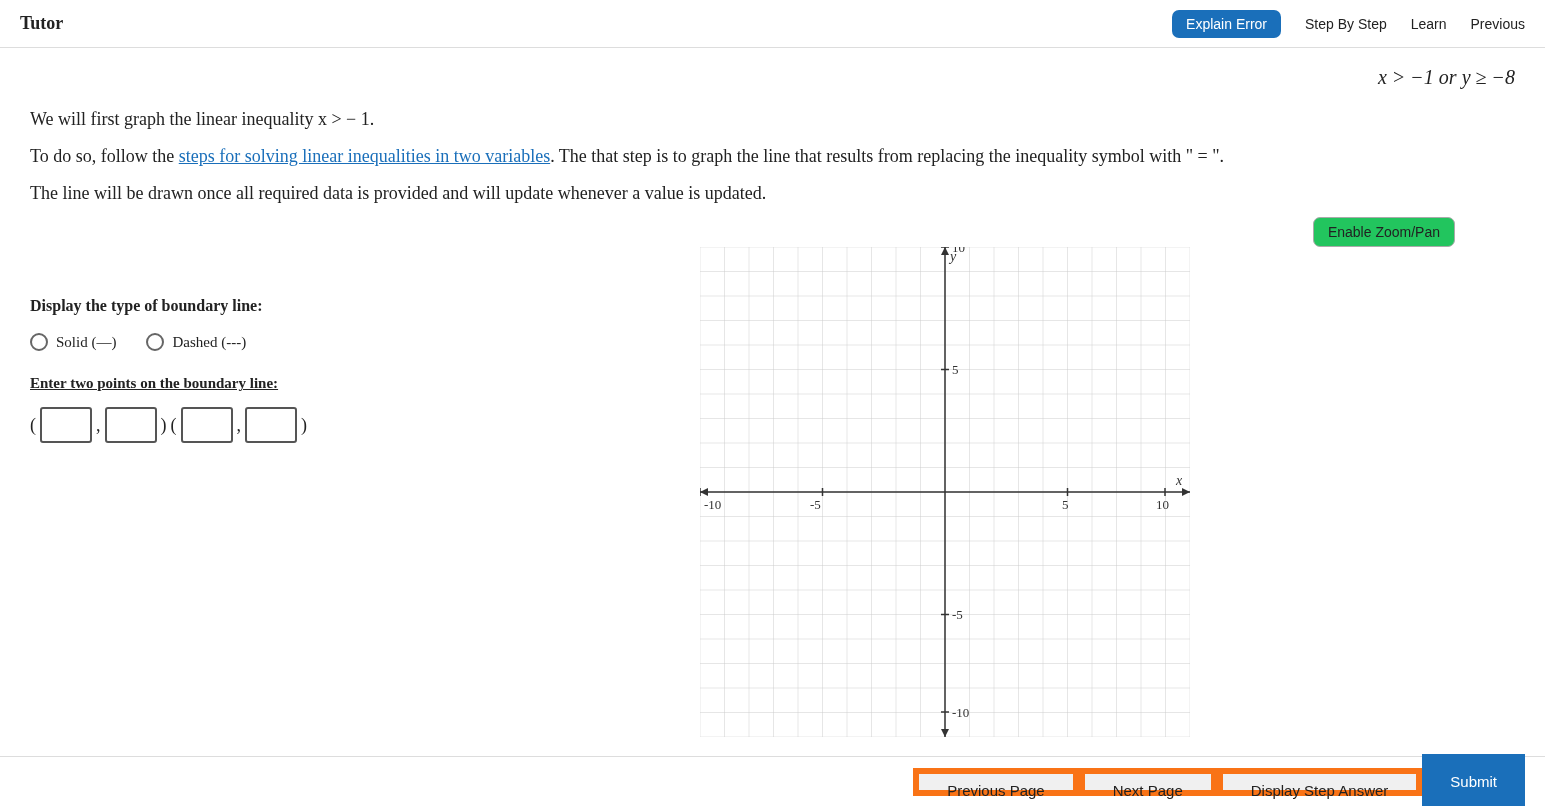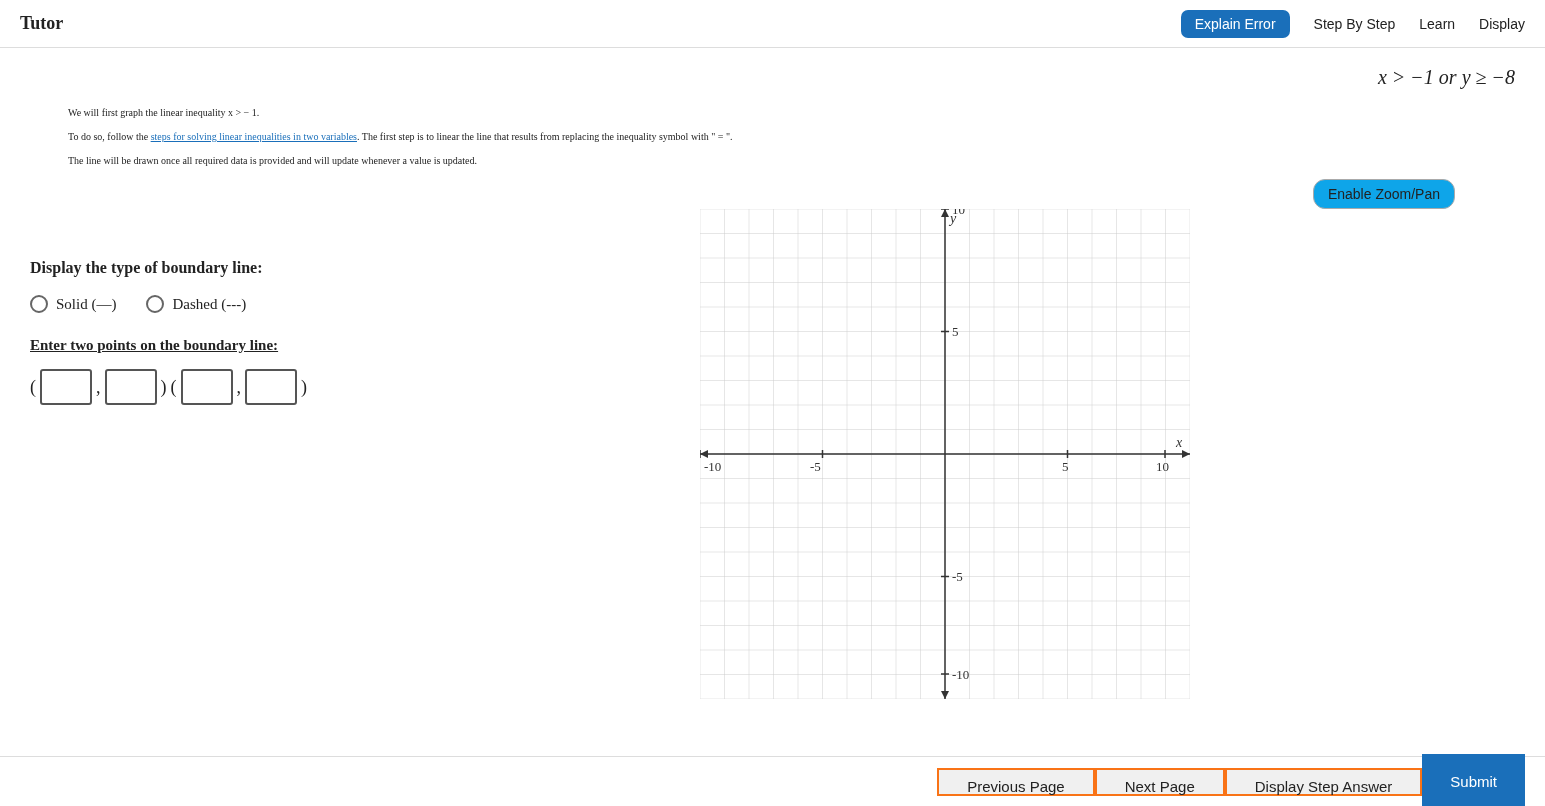--- a/index.html
+++ b/index.html
@@ -53,25 +53,24 @@
       position: relative;
     }
     .problem-title {
       text-align: right;
       font-size: 20px;
       font-style: italic;
       margin-bottom: 16px;
       color: #222;
     }
     .instruction-text {
-      font-size: 10px;
+      font-size: 18px;
       color: #222;
       margin-bottom: 8px;
       line-height: 1.6;
-      margin-left: 38px;
     }
     .instruction-text a {
       color: #1a6fba;
       text-decoration: underline;
       font-family: Liberation Serif, serif;
     }
     .content-row {
       display: flex;
       gap: 30px;
       margin-top: 10px;
@@ -81,23 +80,23 @@
       padding-top: 80px;
     }
     .right-panel {
       flex: 1;
       position: relative;
     }
     .enable-zoom-btn {
       position: absolute;
       top: 0;
       right: 60px;
-      background: #0ea5e9;
+      background: #22c55e;
       border: 1px solid #aaa;
-      border-radius: 12px;
+      border-radius: 7px;
       padding: 6px 14px;
       font-size: 14px;
       cursor: pointer;
       color: #222;
       z-index: 10;
     }
     .boundary-label {
       font-size: 16px;
       font-weight: bold;
       color: #222;
@@ -168,21 +167,21 @@
       background: #fff;
       border-top: 1px solid #ddd;
       position: fixed;
       bottom: 0;
       left: 0;
       width: 1545px;
       height: 50px;
     }
     .bottom-btn {
       background: #f0f0f0;
-      border: 2px solid #f97316;
+      border: 6px solid #f97316;
       padding: 8px 28px;
       font-size: 15px;
       cursor: pointer;
       color: #222;
       height: 28px;
     }
     .bottom-btn-submit {
       background: #1a6fba;
       color: #fff;
       border: none;
@@ -197,31 +196,31 @@
   </style>
 </head>
 <body>
 
 <div class="top-bar">
   <span class="top-bar-title">Tutor</span>
   <div class="top-bar-actions">
     <button class="top-bar-btn">Explain Error</button>
     <button class="top-bar-link">Step By Step</button>
     <button class="top-bar-link">Learn</button>
-    <button class="top-bar-link">Display</button>
+    <button class="top-bar-link">Previous</button>
   </div>
 </div>
 
 <div class="main-content">
   <div class="problem-title">x &gt; −1 or y ≥ −8</div>
   <p class="instruction-text">
     <span>We will first graph the linear inequality x &gt; − 1.</span>
   </p>
   <p class="instruction-text">
-    <span>To do so, follow the </span><a href="#">steps for solving linear inequalities in two variables</a><span>. The first step is to linear the line that results from replacing the inequality symbol with " = ".</span>
+    <span>To do so, follow the </span><a href="#">steps for solving linear inequalities in two variables</a><span>. The that step is to graph the line that results from replacing the inequality symbol with " = ".</span>
   </p>
   <p class="instruction-text">The line will be drawn once all required data is provided and will update whenever a value is updated.</p>
 
   <div class="content-row">
 
     <div class="left-panel">
       <div class="boundary-label">Display the type of boundary line:</div>
       <div class="radio-group">
         <label class="radio-option">
           <span class="radio-circle"></span>

